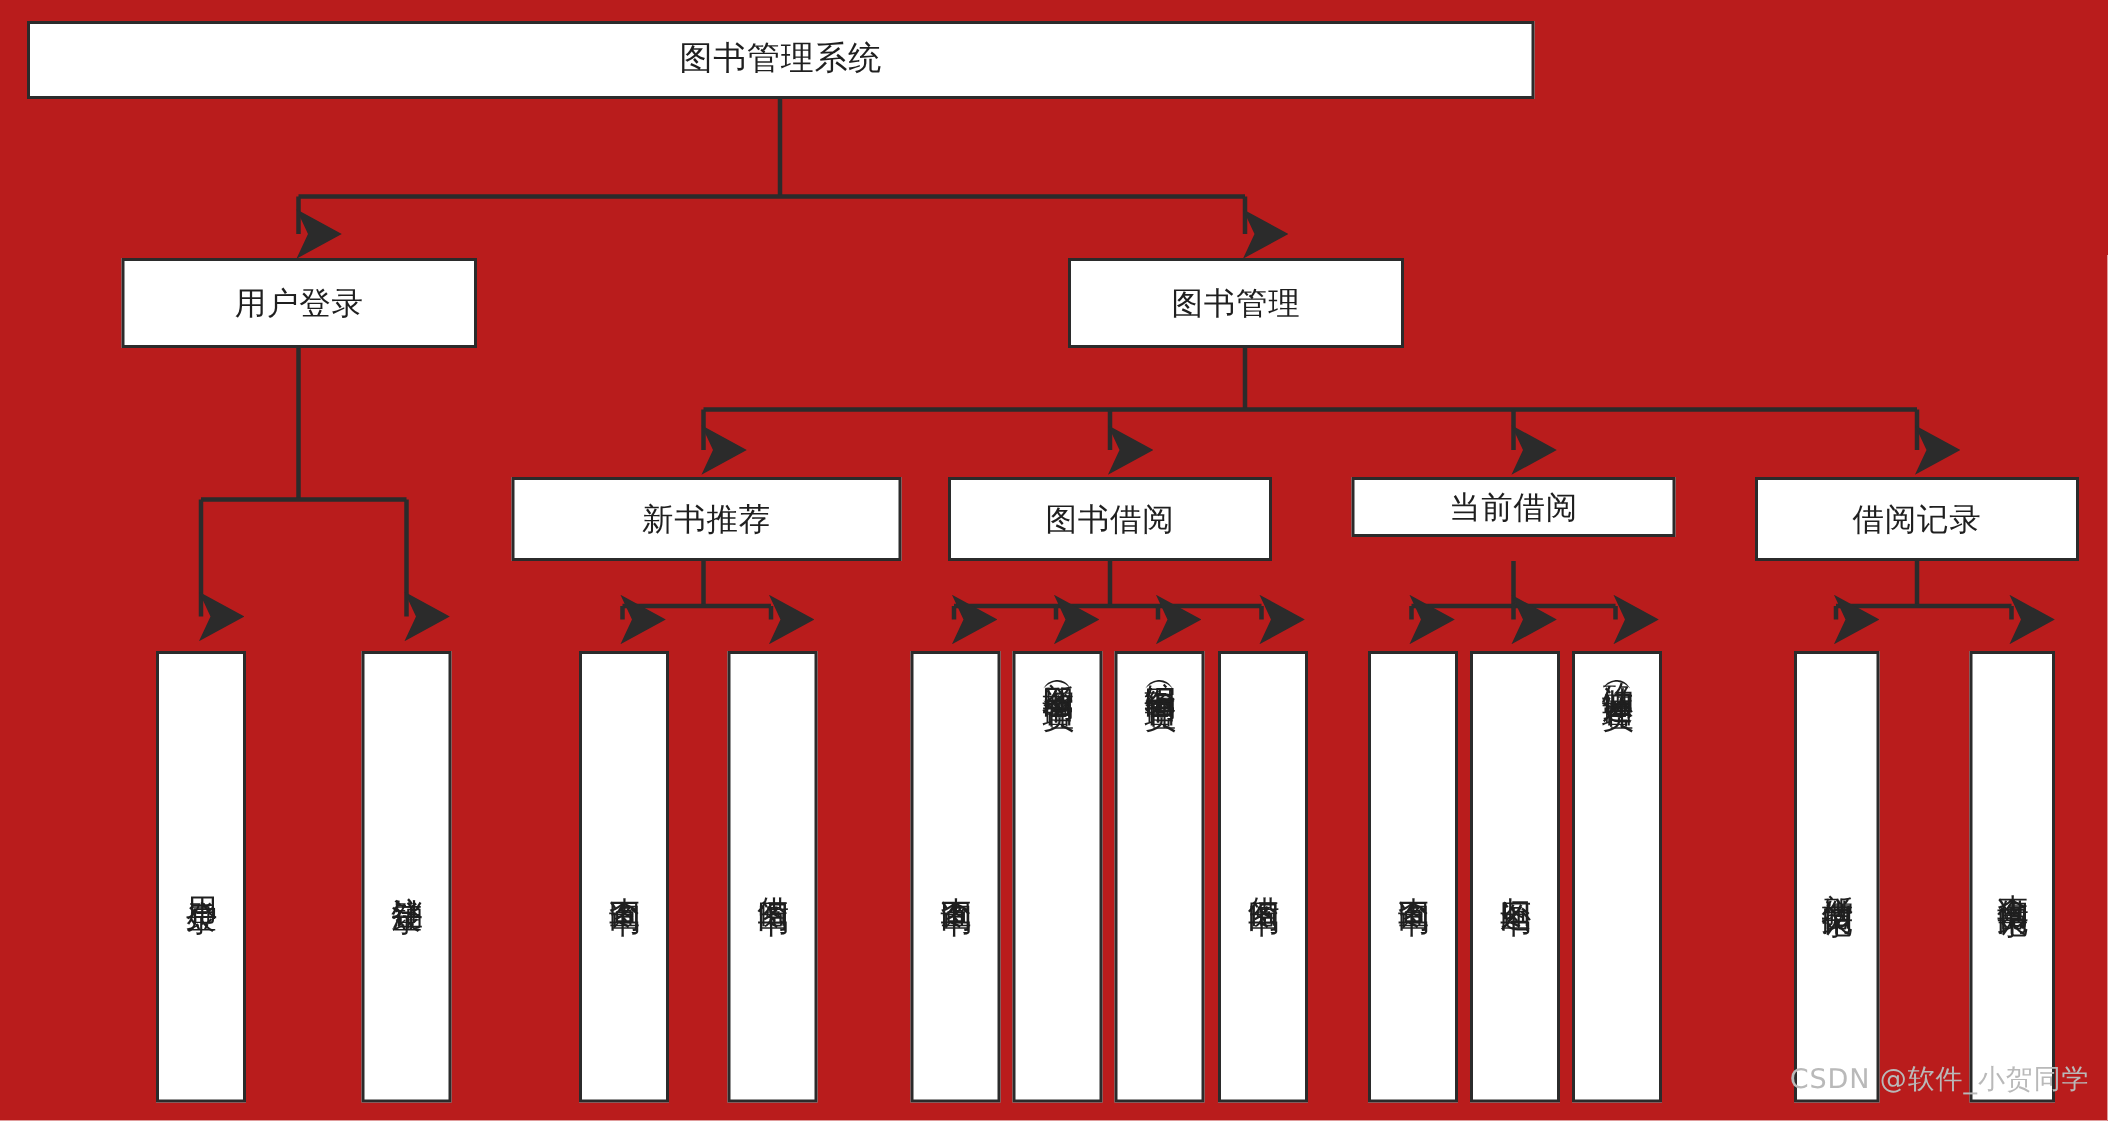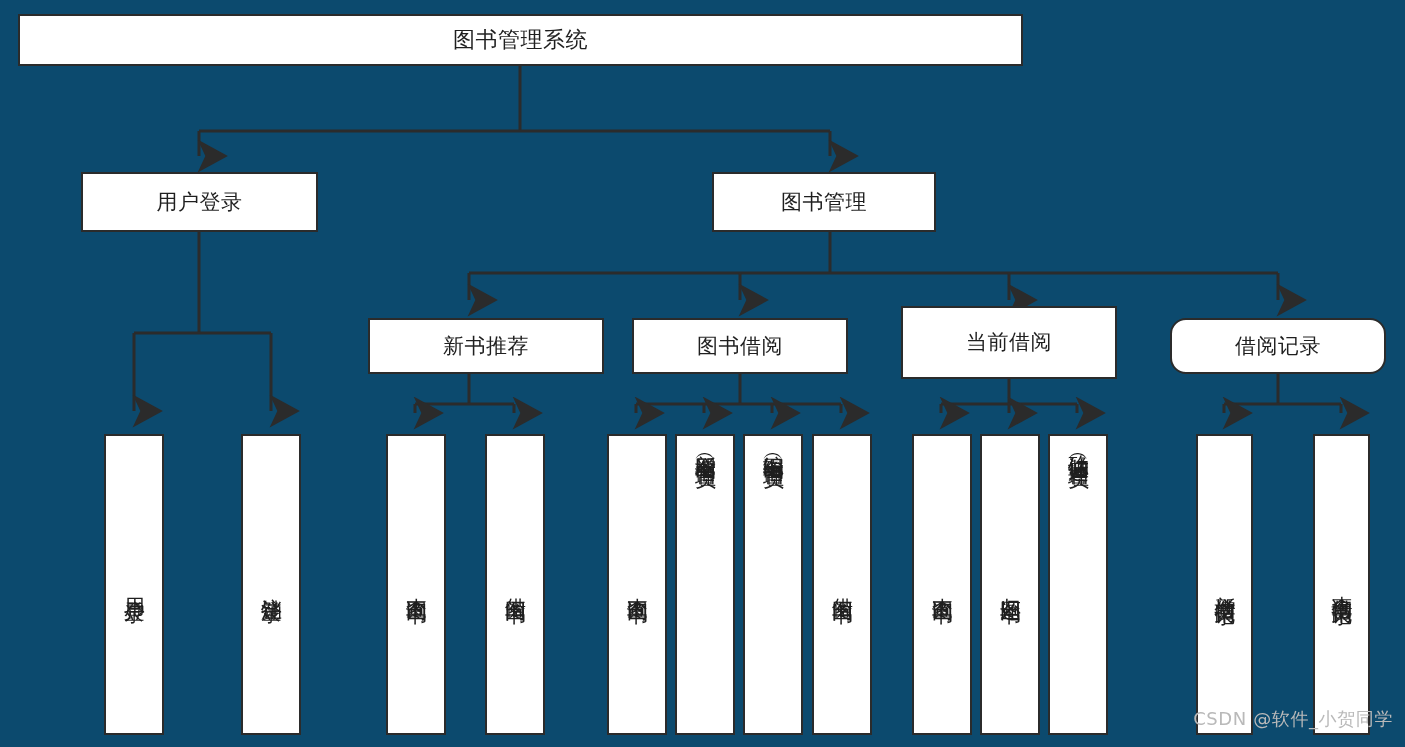--- a/index.html
+++ b/index.html
@@ -9,21 +9,21 @@
     background: #ffffff;
   }
   body {
     font-family: "DejaVu Sans", "Liberation Sans", sans-serif;
     color: #1a1a1a;
   }
   #diagram-root {
     position: relative;
     width: 1405px;
     height: 747px;
-    background: #0c4a6e;
+    background: #b91c1c;
     overflow: hidden;
   }
   #connectors {
     position: absolute;
     left: 0;
     top: 0;
     width: 1405px;
     height: 747px;
     pointer-events: none;
   }
@@ -140,30 +140,30 @@
     <span class="node-label">图书管理系统</span>
   </div>
 
   <div class="node horiz" style="left:81px; top:172px; width:237px; height:60px;">
     <span class="node-label">用户登录</span>
   </div>
   <div class="node horiz" style="left:712px; top:172px; width:224px; height:60px;">
     <span class="node-label">图书管理</span>
   </div>
 
-  <div class="node horiz" style="left:368px; top:318px; width:236px; height:56px;">
+  <div class="node horiz" style="left:341px; top:318px; width:260px; height:56px;">
     <span class="node-label">新书推荐</span>
   </div>
   <div class="node horiz" style="left:632px; top:318px; width:216px; height:56px;">
     <span class="node-label">图书借阅</span>
   </div>
-  <div class="node horiz" style="left:901px; top:306px; width:216px; height:73px;">
+  <div class="node horiz" style="left:901px; top:318px; width:216px; height:40px;">
     <span class="node-label">当前借阅</span>
   </div>
-  <div class="node horiz" style="left:1170px; top:318px; width:216px; height:56px;border-radius:16px;">
+  <div class="node horiz" style="left:1170px; top:318px; width:216px; height:56px;">
     <span class="node-label">借阅记录</span>
   </div>
 
   <div class="node vert centered" style="left:104px; top:434px; width:60px; height:301px;">
     <span class="node-label">用户登录</span>
   </div>
   <div class="node vert centered" style="left:241px; top:434px; width:60px; height:301px;">
     <span class="node-label">注销登录</span>
   </div>
 

